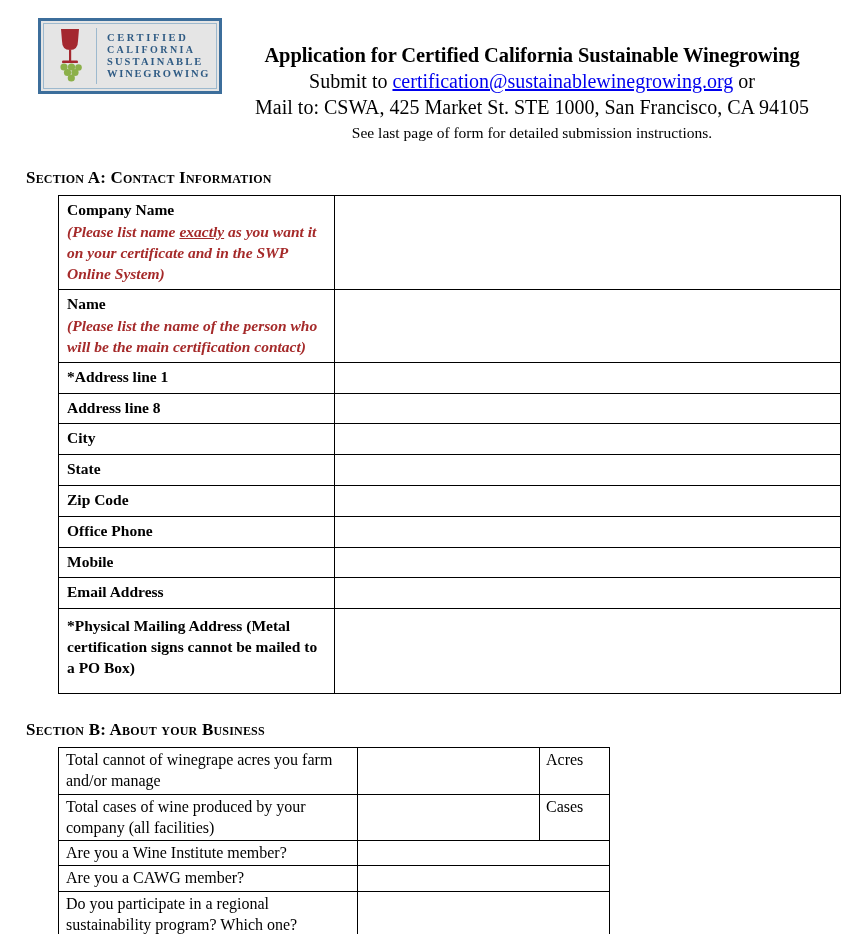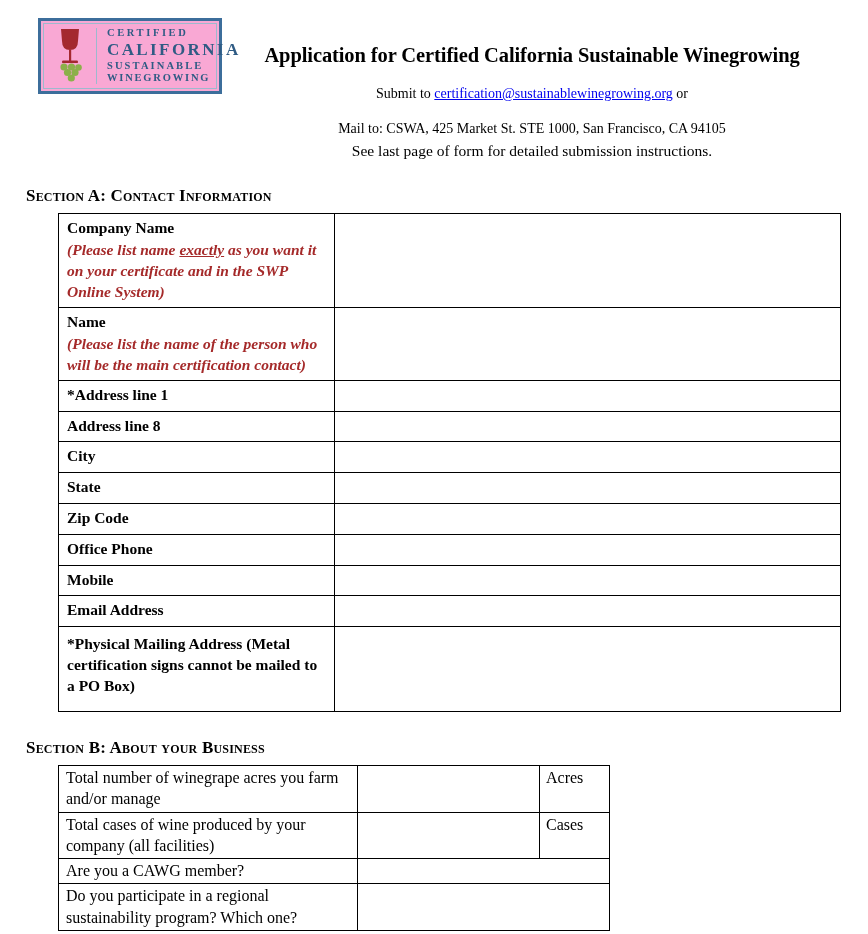--- a/index.html
+++ b/index.html
@@ -27,21 +27,21 @@
     margin-left: 38px;
     margin-top: 4px;
     flex: 0 0 auto;
   }
 
   .logo {
     width: 184px;
     height: 76px;
     border: 3px solid #3C6E9B;
     padding: 2px;
-    background: #f9a8d4;
+    background: #e5e5e5;
     box-sizing: border-box;
   }
   .logo-inner {
     width: 100%;
     height: 100%;
     border: 1px solid #9DB9CE;
     box-sizing: border-box;
     display: flex;
     align-items: center;
   }
@@ -59,39 +59,39 @@
     flex: 0 0 1px;
   }
   .logo-text {
     flex: 1 1 auto;
     padding-left: 10px;
     color: #2F5B84;
     font-family: "Liberation Serif", "DejaVu Serif", serif;
     line-height: 1.18;
   }
   .logo-text .l1 { font-size: 10.5px; letter-spacing: 2.6px; font-weight: 700; }
-  .logo-text .l2 { font-size: 17px;   letter-spacing: 2.4px; font-weight: 700; }
+  .logo-text .l2 { font-size: 10px;   letter-spacing: 2.4px; font-weight: 700; }
   .logo-text .l3 { font-size: 10.5px; letter-spacing: 2.1px; font-weight: 700; }
   .logo-text .l4 { font-size: 10.5px; letter-spacing: 1.8px; font-weight: 700; }
 
   .title-block {
     flex: 1 1 auto;
     text-align: center;
     padding-right: 26px;
     padding-top: 30px;
   }
   .doc-title {
     font-size: 20.5px;
     font-weight: 700;
     letter-spacing: -0.1px;
     white-space: nowrap;
   }
   .sub-line {
-    font-size: 14px;
-    margin-top: 19px;
+    font-size: 20px;
+    margin-top: 3px;
     white-space: nowrap;
   }
   .sub-line a, .maillink {
     color: #0000EE;
     text-decoration: underline;
   }
   .sub-italic {
     font-size: 15.5px;
     margin-top: 5px;
     white-space: nowrap;
@@ -286,30 +286,34 @@
       <td class="value"></td>
     </tr>
   </tbody>
 </table>
 
 <div class="section-heading" id="section-b-heading">Section B: About your Business</div>
 
 <table id="table-business">
   <tbody>
     <tr>
-      <td class="b-label">Total number of winegrape acres you farm and/or manage</td>
+      <td class="b-label">Total cannot of winegrape acres you farm and/or manage</td>
       <td class="b-value"></td>
       <td class="b-unit">Acres</td>
     </tr>
     <tr>
       <td class="b-label">Total cases of wine produced by your company (all facilities)</td>
       <td class="b-value"></td>
       <td class="b-unit">Cases</td>
     </tr>
     <tr>
+      <td class="b-label">Are you a Wine Institute member?</td>
+      <td class="b-value-wide" colspan="2"></td>
+    </tr>
+    <tr>
       <td class="b-label">Are you a CAWG member?</td>
       <td class="b-value-wide" colspan="2"></td>
     </tr>
     <tr>
       <td class="b-label">Do you participate in a regional sustainability program? Which one?</td>
       <td class="b-value-wide" colspan="2"></td>
     </tr>
   </tbody>
 </table>
 

